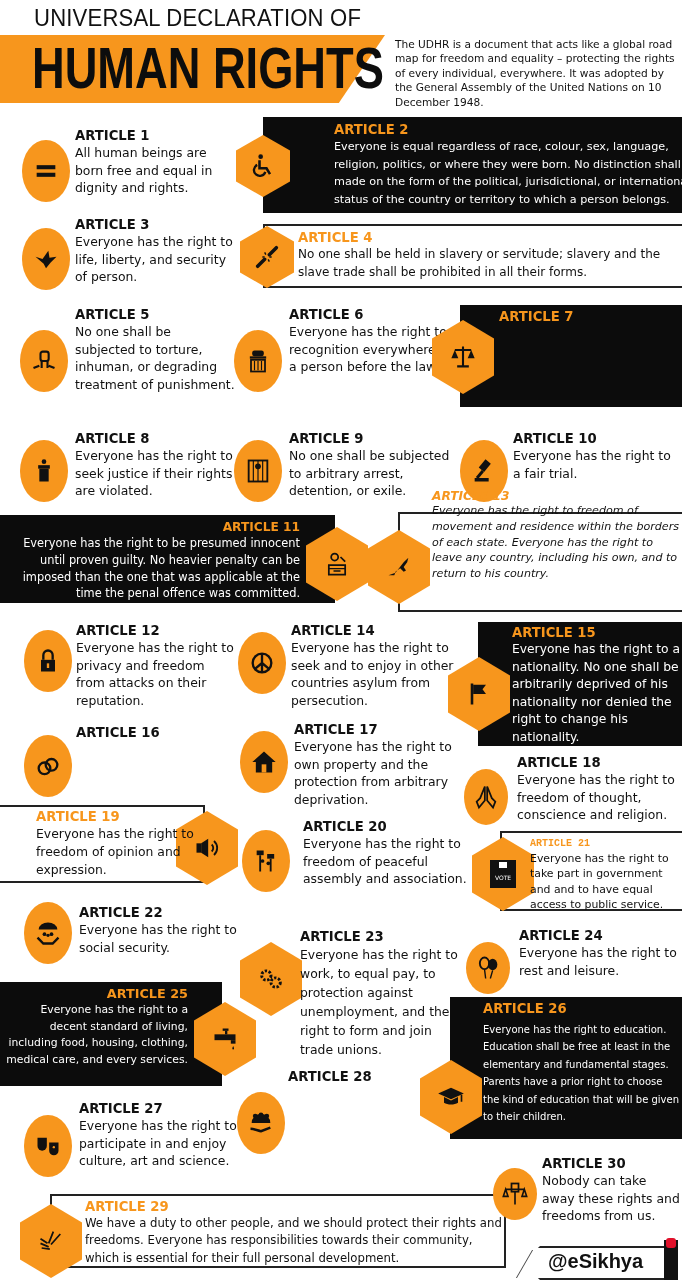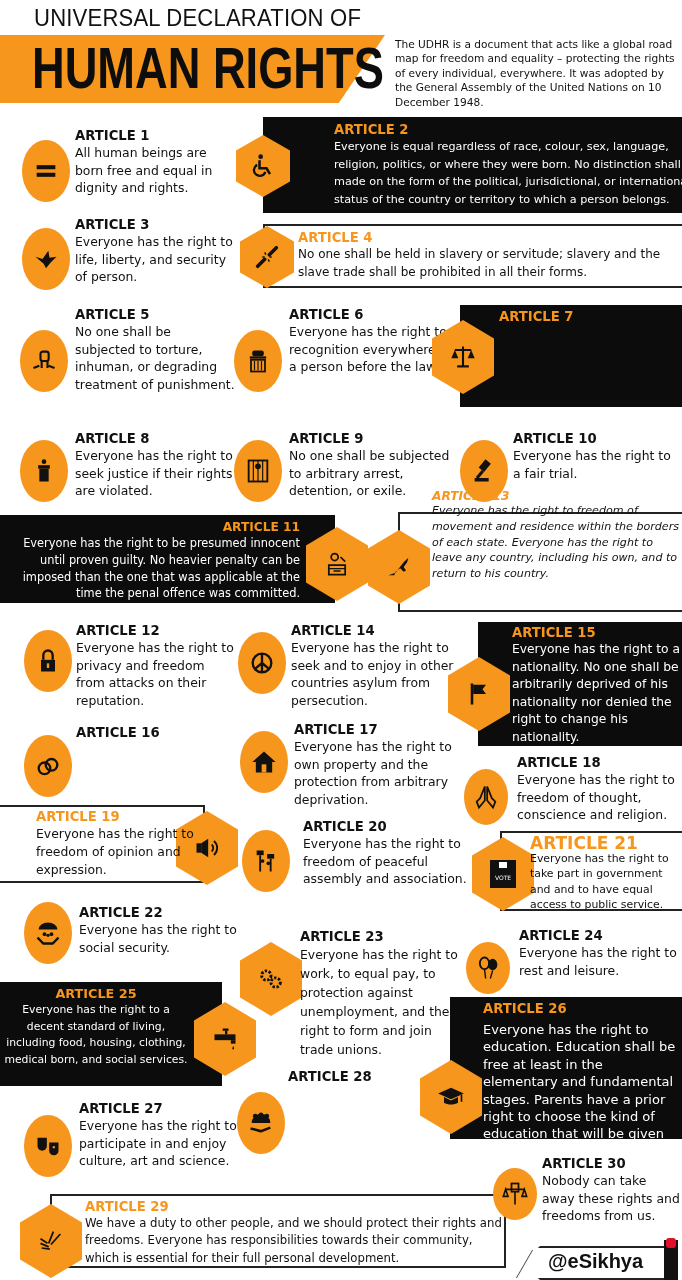--- a/index.html
+++ b/index.html
@@ -15,21 +15,21 @@
   .intro { left: 395px; top: 37px; width: 285px; font-size: 10.6px; line-height: 14.4px; color: #111; }
 
   
   .art-title { font-weight: 700; font-size: 13.2px; line-height: 17px; color: #111; white-space: nowrap; }
   .art-body { font-size: 12.4px; line-height: 17.5px; color: #111; }
   .dark { background: #0c0c0c; }
   .orange-title { color: #f7961d !important; }
   .boxed { border: 2px solid #222; background: #fff; }
   .boxed-top { border-top: 2px solid #222; border-bottom: 2px solid #222; }
   .small .art-body { font-size: 10.9px; line-height: 15.4px; }
-  .small .art-title { font-size: 17px; line-height: 15px; }
+  .small .art-title { font-size: 10px; line-height: 15px; font-family: Liberation Mono, monospace; }
 
   
   .circ { width: 48px; height: 62px; border-radius: 50%; background: #f7961d; display: flex; align-items: center; justify-content: center; }
   .hex { width: 54px; height: 62px; background: #f7961d; clip-path: polygon(50% 0, 100% 25%, 100% 75%, 50% 100%, 0 75%, 0 25%); display: flex; align-items: center; justify-content: center; }
   .hex-lg { width: 62px; height: 74px; }
   .circ svg, .hex svg { width: 28px; height: 28px; }
 
   .handle { font-family: "Liberation Sans", sans-serif; font-weight: 700; font-size: 20px; color: #111; }
 </style>
 </head>
@@ -327,36 +327,36 @@
 <div class="abs dark" style="left:0;top:982px;width:222px;height:104px;"></div>
 <div class="abs hex hex-lg" style="left:194px;top:1002px;">
   <svg viewBox="0 0 24 24">
       <rect x="10" y="3" width="5" height="2" fill="#111"></rect>
       <rect x="12" y="5" width="2" height="3" fill="#111"></rect>
       <rect x="3" y="8" width="18" height="5" fill="#111"></rect>
       <rect x="17" y="13" width="4" height="3" fill="#111"></rect>
       <path d="M19 18c-1 2-1 3 0 3s1-1 0-3z" fill="#111"></path>
     </svg>
 </div>
-<div class="abs" style="left:4px;top:986px;width:184px;text-align:center;">
+<div class="abs" style="left:4px;top:986px;width:184px;text-align:right;">
   <div class="art-title orange-title" style="font-size:12.8px;line-height:16px;">ARTICLE 25</div>
-  <div class="art-body" style="color:#fff;font-size:10.8px;line-height:16.6px;">Everyone has the right to a decent standard of living, including food, housing, clothing, medical born, and social services.</div>
+  <div class="art-body" style="color:#fff;font-size:10.8px;line-height:16.6px;">Everyone has the right to a decent standard of living, including food, housing, clothing, medical care, and every services.</div>
 </div>
 
 <div class="abs dark" style="left:450px;top:997px;width:232px;height:142px;"></div>
 <div class="abs hex hex-lg" style="left:420px;top:1060px;">
   <svg viewBox="0 0 24 24">
       <path d="M1 9l11-5 11 5-11 5z" fill="#111"></path>
       <path d="M6 12v5c3 2 9 2 12 0v-5l-6 3z" fill="#111"></path>
       <path d="M21 10v6" stroke="#111" stroke-width="1.4"></path>
     </svg>
 </div>
 <div class="abs" style="left:483px;top:1000px;width:198px;">
   <div class="art-title orange-title" style="margin-bottom:4px;">ARTICLE 26</div>
-  <div class="art-body" style="color:#fff;font-size:13px;line-height:17.4px;">Everyone has the right to education. Education shall be free at least in the elementary and fundamental stages. Parents have a prior right to choose the kind of education that will be given to their children.</div>
+  <div class="art-body" style="color:#fff;font-size:10px;line-height:17.4px;">Everyone has the right to education. Education shall be free at least in the elementary and fundamental stages. Parents have a prior right to choose the kind of education that will be given to their children.</div>
 </div>
 
 <div class="abs circ" style="left:24px;top:1115px;">
   <svg viewBox="0 0 24 24">
       <path d="M3 5h8v7a4 4 0 0 1-8 0z" fill="#111"></path>
       <path d="M13 9h8v7a4 4 0 0 1-8 0z" fill="#111"></path>
       <circle cx="17" cy="13" r="1" fill="#f7961d"></circle>
     </svg>
 </div>
 <div class="abs" style="left:79px;top:1100px;width:160px;">

